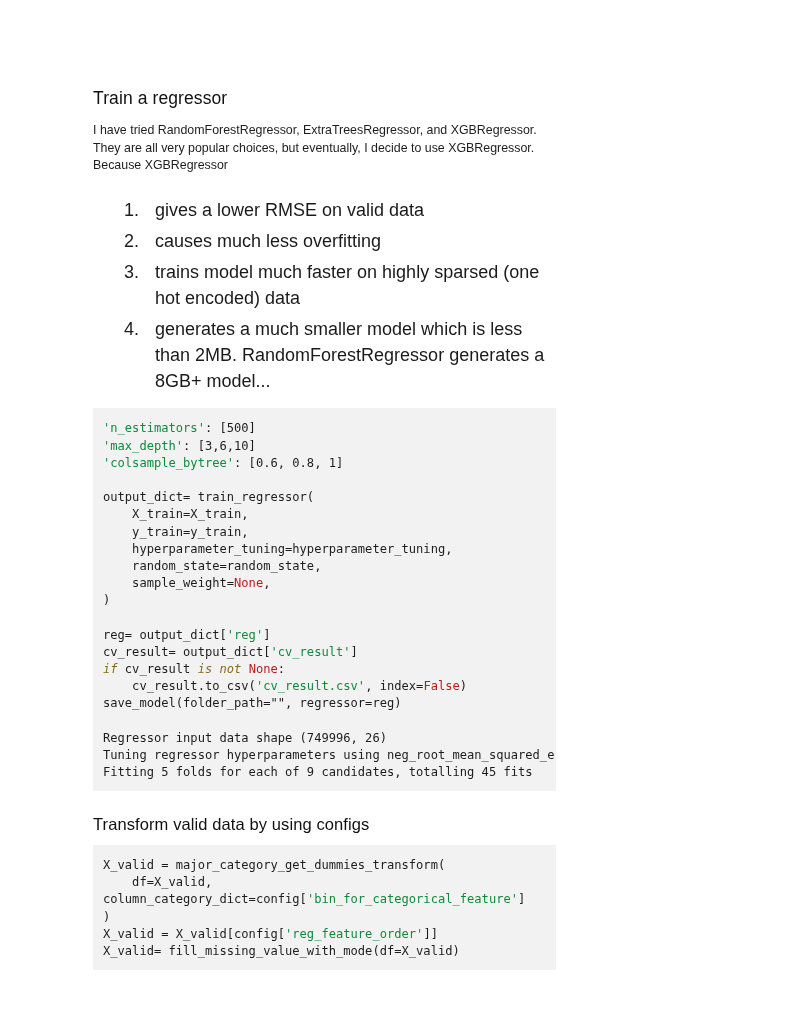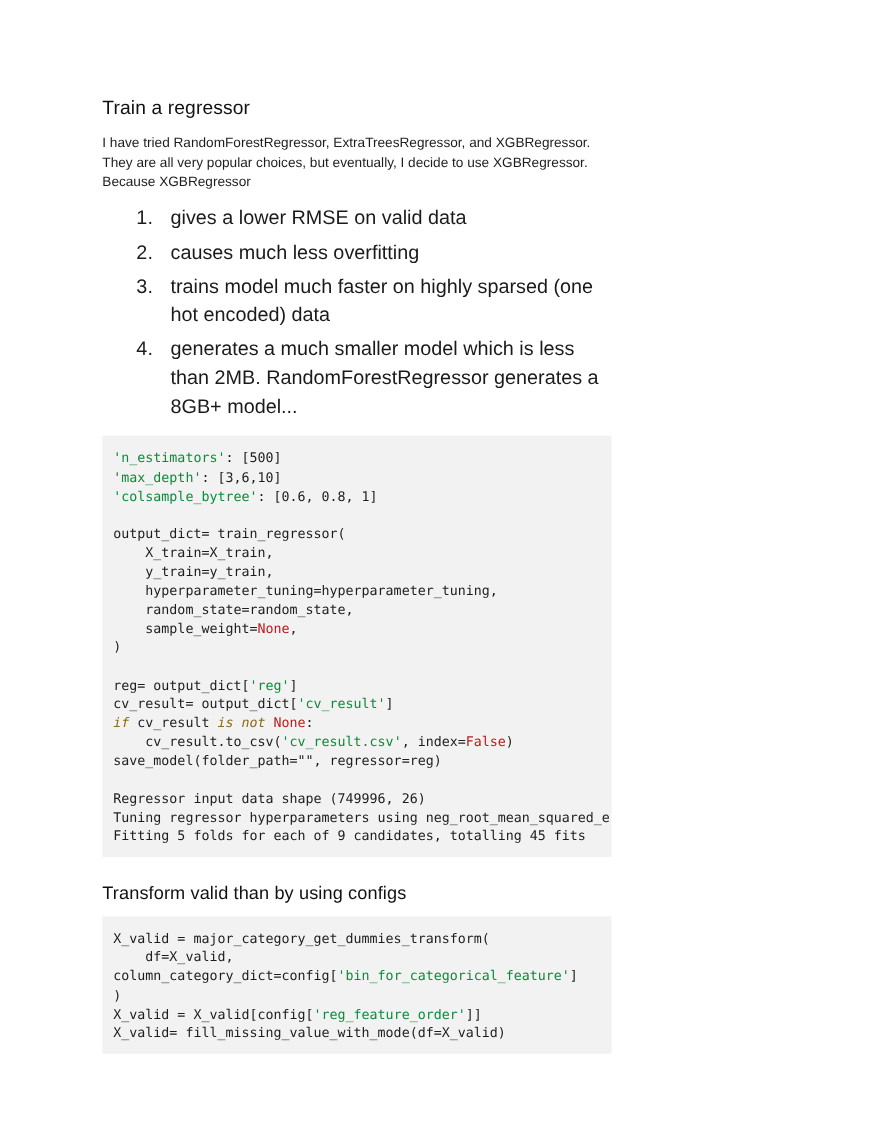--- a/index.html
+++ b/index.html
@@ -31,21 +31,21 @@
   h2.section-title {
     font-size: 16.5px;
     font-weight: 400;
     color: #111111;
     margin: 24px 0 11px 0;
     letter-spacing: 0.1px;
   }
   p.body-text {
     font-size: 12.4px;
     line-height: 1.42;
-    margin: 0 0 10px 0;
+    margin: 0 0 22px 0;
     color: #1d1d1d;
   }
   p.small-text {
     font-size: 11.6px;
     line-height: 1.42;
     margin: 0 0 12px 0;
     color: #1d1d1d;
   }
   ol.numbered {
     margin: 10px 0 14px 0;
@@ -122,21 +122,21 @@
 reg= output_dict[<span class="s">'reg'</span>]
 cv_result= output_dict[<span class="s">'cv_result'</span>]
 <span class="kw">if </span>cv_result<span class="kw"> is not </span><span class="none">None</span>:
     cv_result.to_csv(<span class="s">'cv_result.csv'</span>, index=<span class="none">False</span>)
 save_model(folder_path="", regressor=reg)
 
 Regressor input data shape (749996, 26)
 Tuning regressor hyperparameters using neg_root_mean_squared_error
 Fitting 5 folds for each of 9 candidates, totalling 45 fits</pre>
 
-  <h2 class="section-title">Transform valid than by using configs</h2>
+  <h2 class="section-title">Transform valid data by using configs</h2>
 
 
   <pre class="code-block">X_valid = major_category_get_dummies_transform(
     df=X_valid,
 column_category_dict=config[<span class="s">'bin_for_categorical_feature'</span>]
 )
 X_valid = X_valid[config[<span class="s">'reg_feature_order'</span>]]
 X_valid= fill_missing_value_with_mode(df=X_valid)</pre>
 
 </div>

